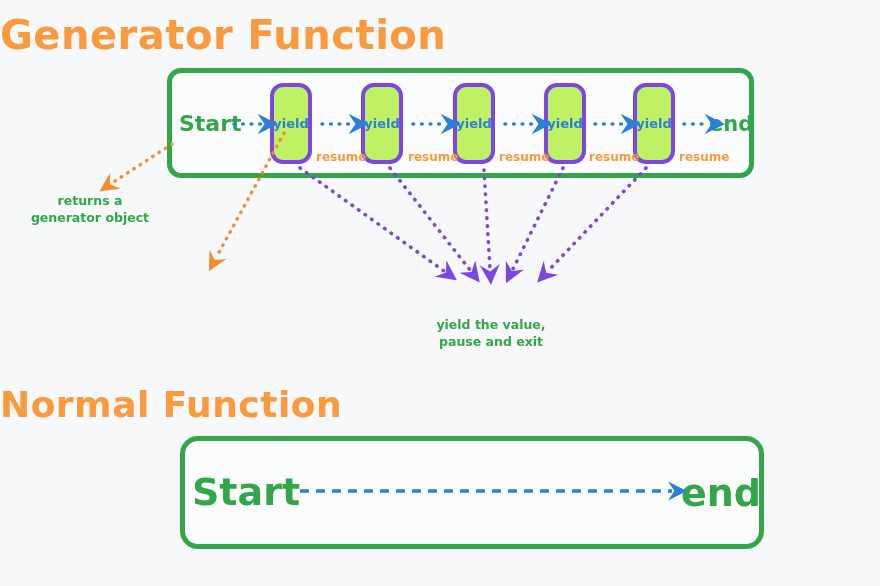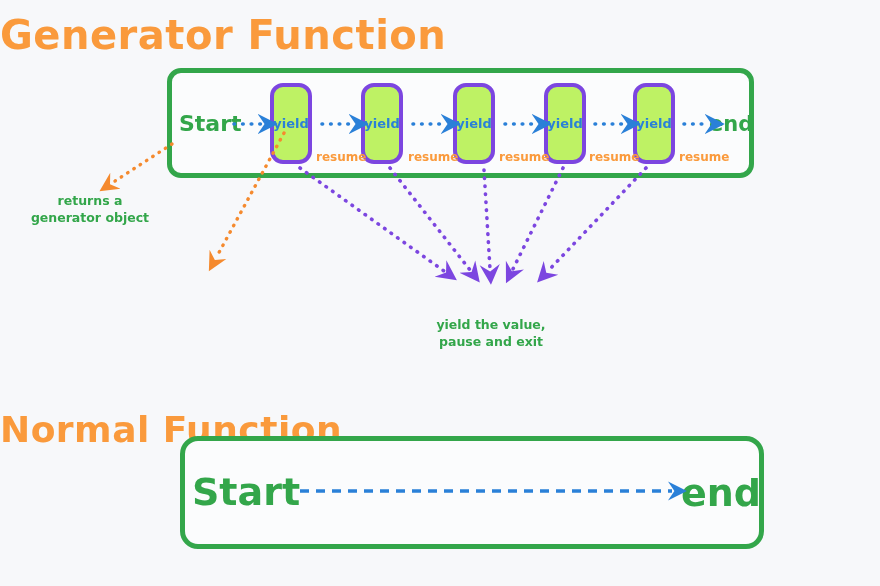--- a/index.html
+++ b/index.html
@@ -38,21 +38,20 @@
     font-weight: 700;
     letter-spacing: 0.5px;
   }
   #generator-title {
     top: 12px;
     font-size: 40px;
   }
   #normal-title {
     top: 384px;
     font-size: 36px;
-    margin-top: 25px;
   }
 
   
   .green-box {
     position: absolute;
     border: 5px solid #33a64a;
     border-radius: 14px;
     background: #fbfcfd;
     box-sizing: border-box;
   }

